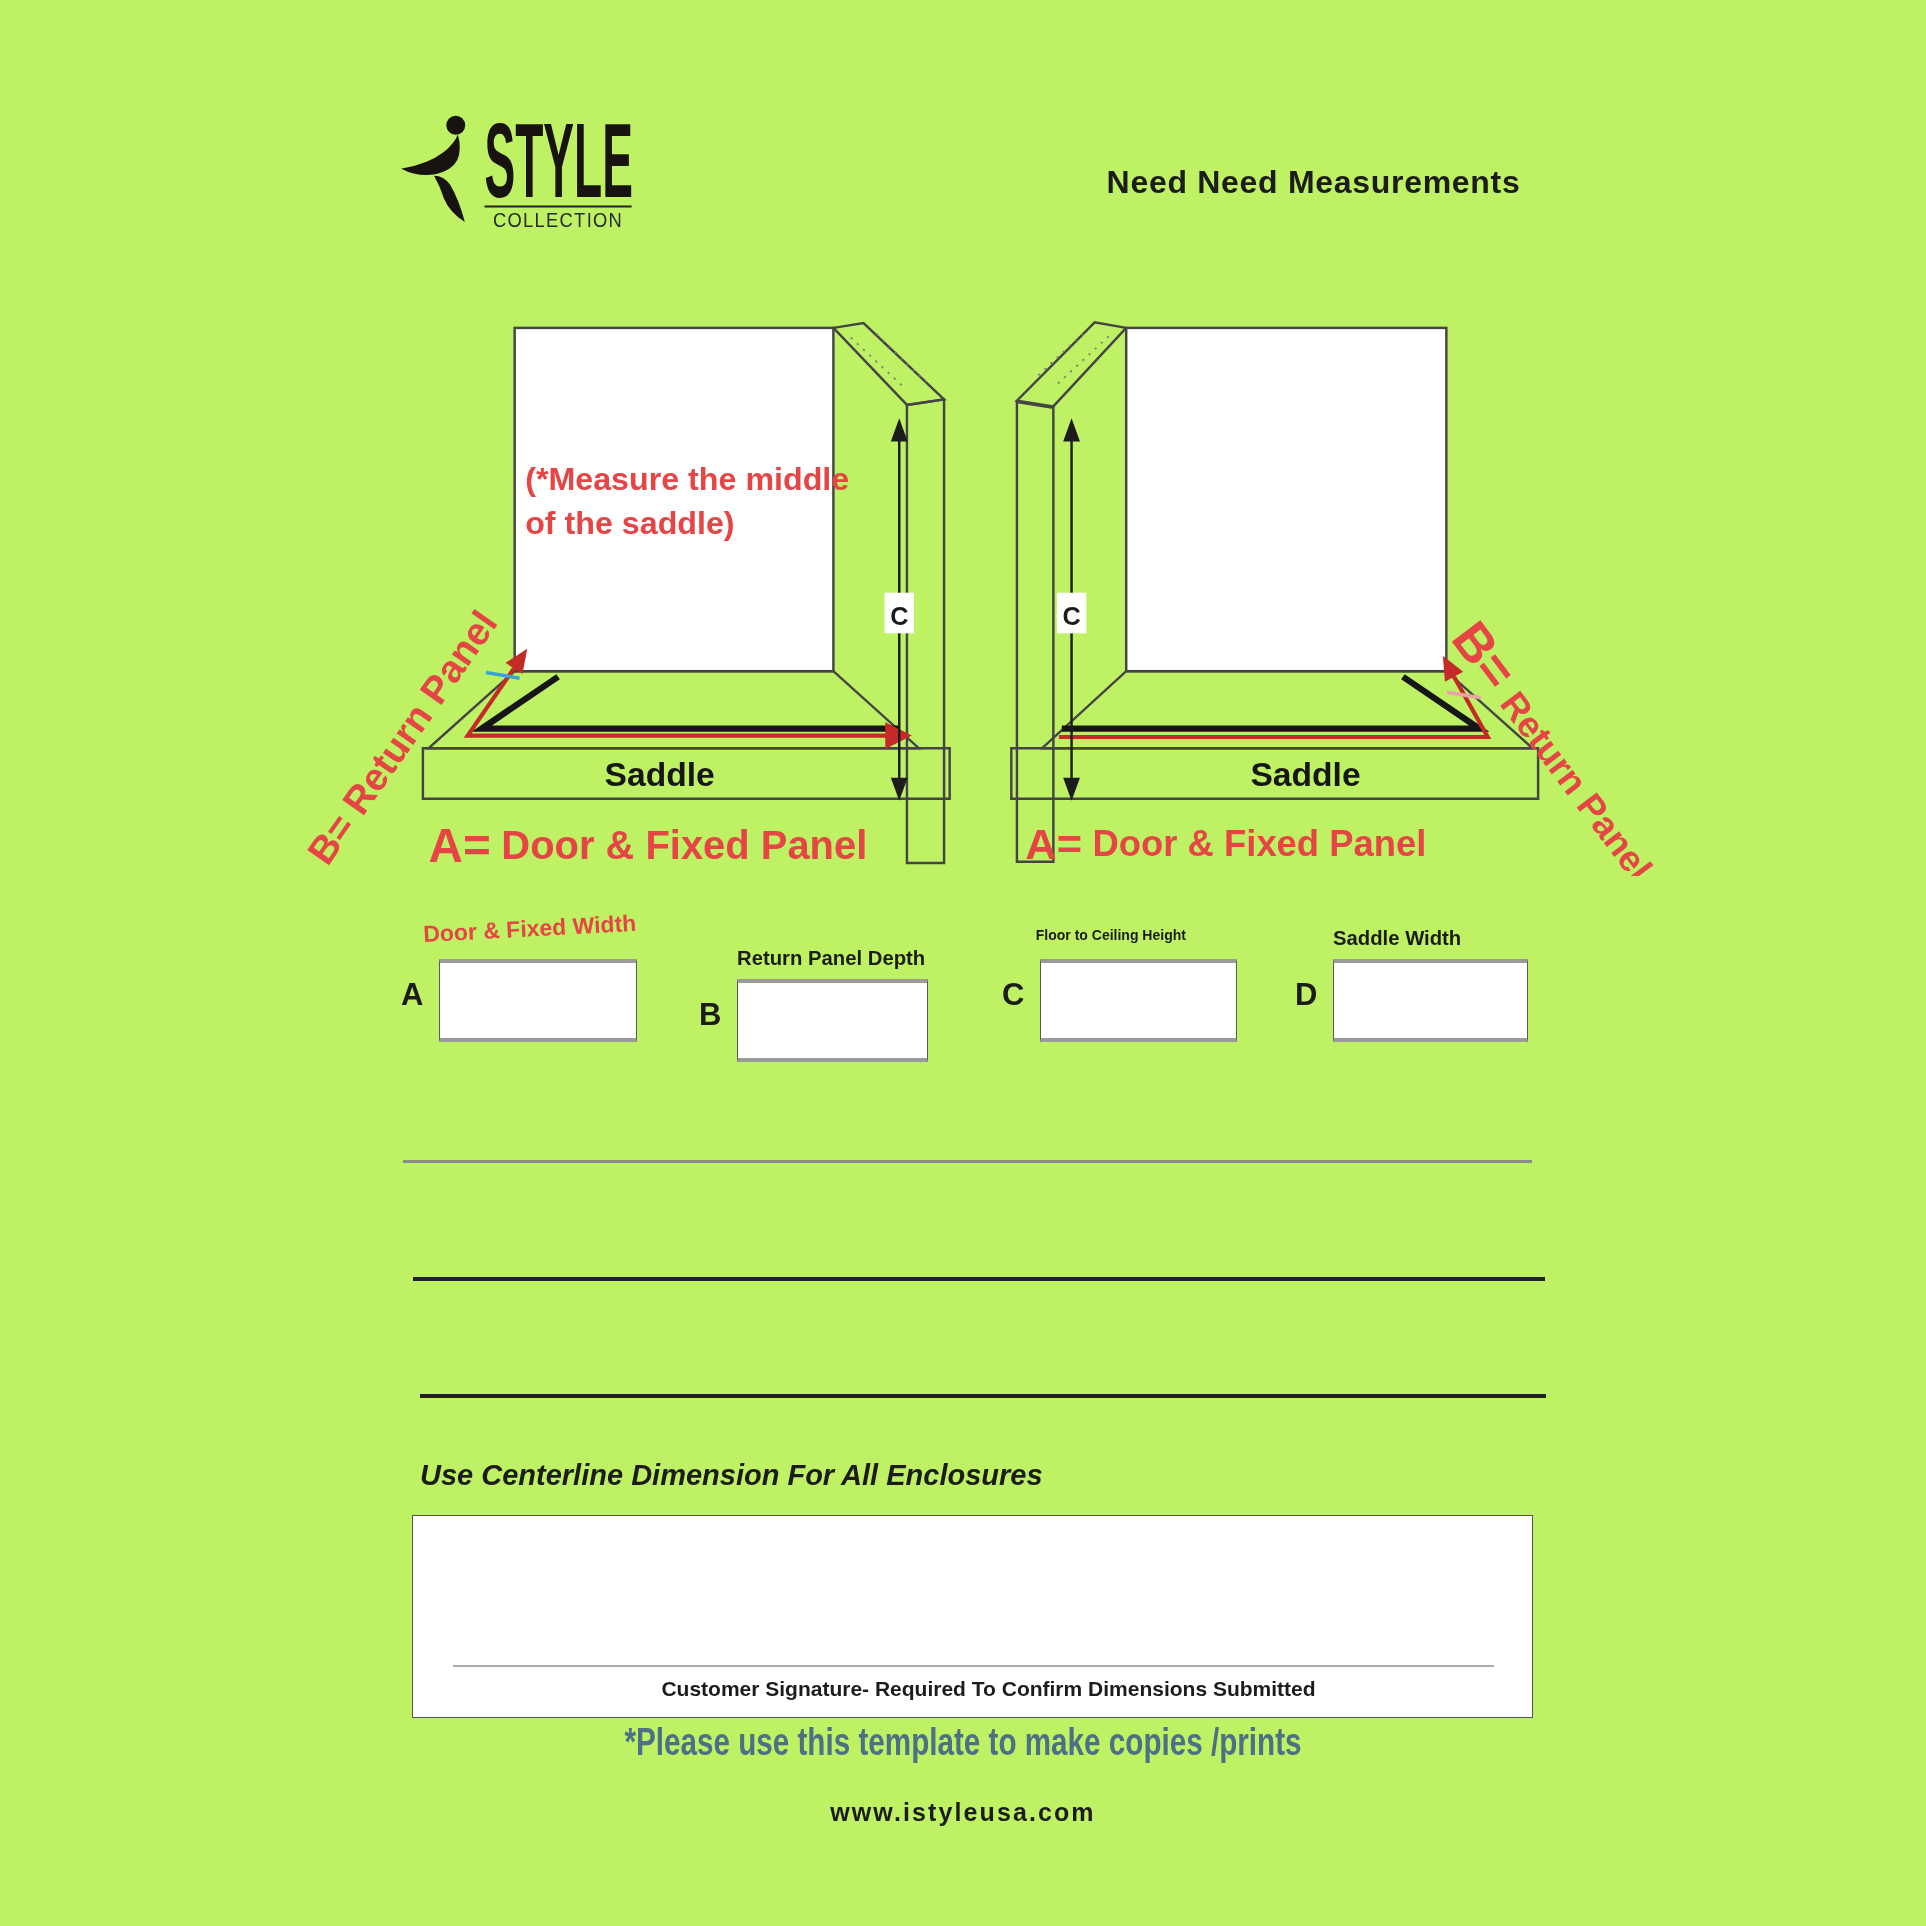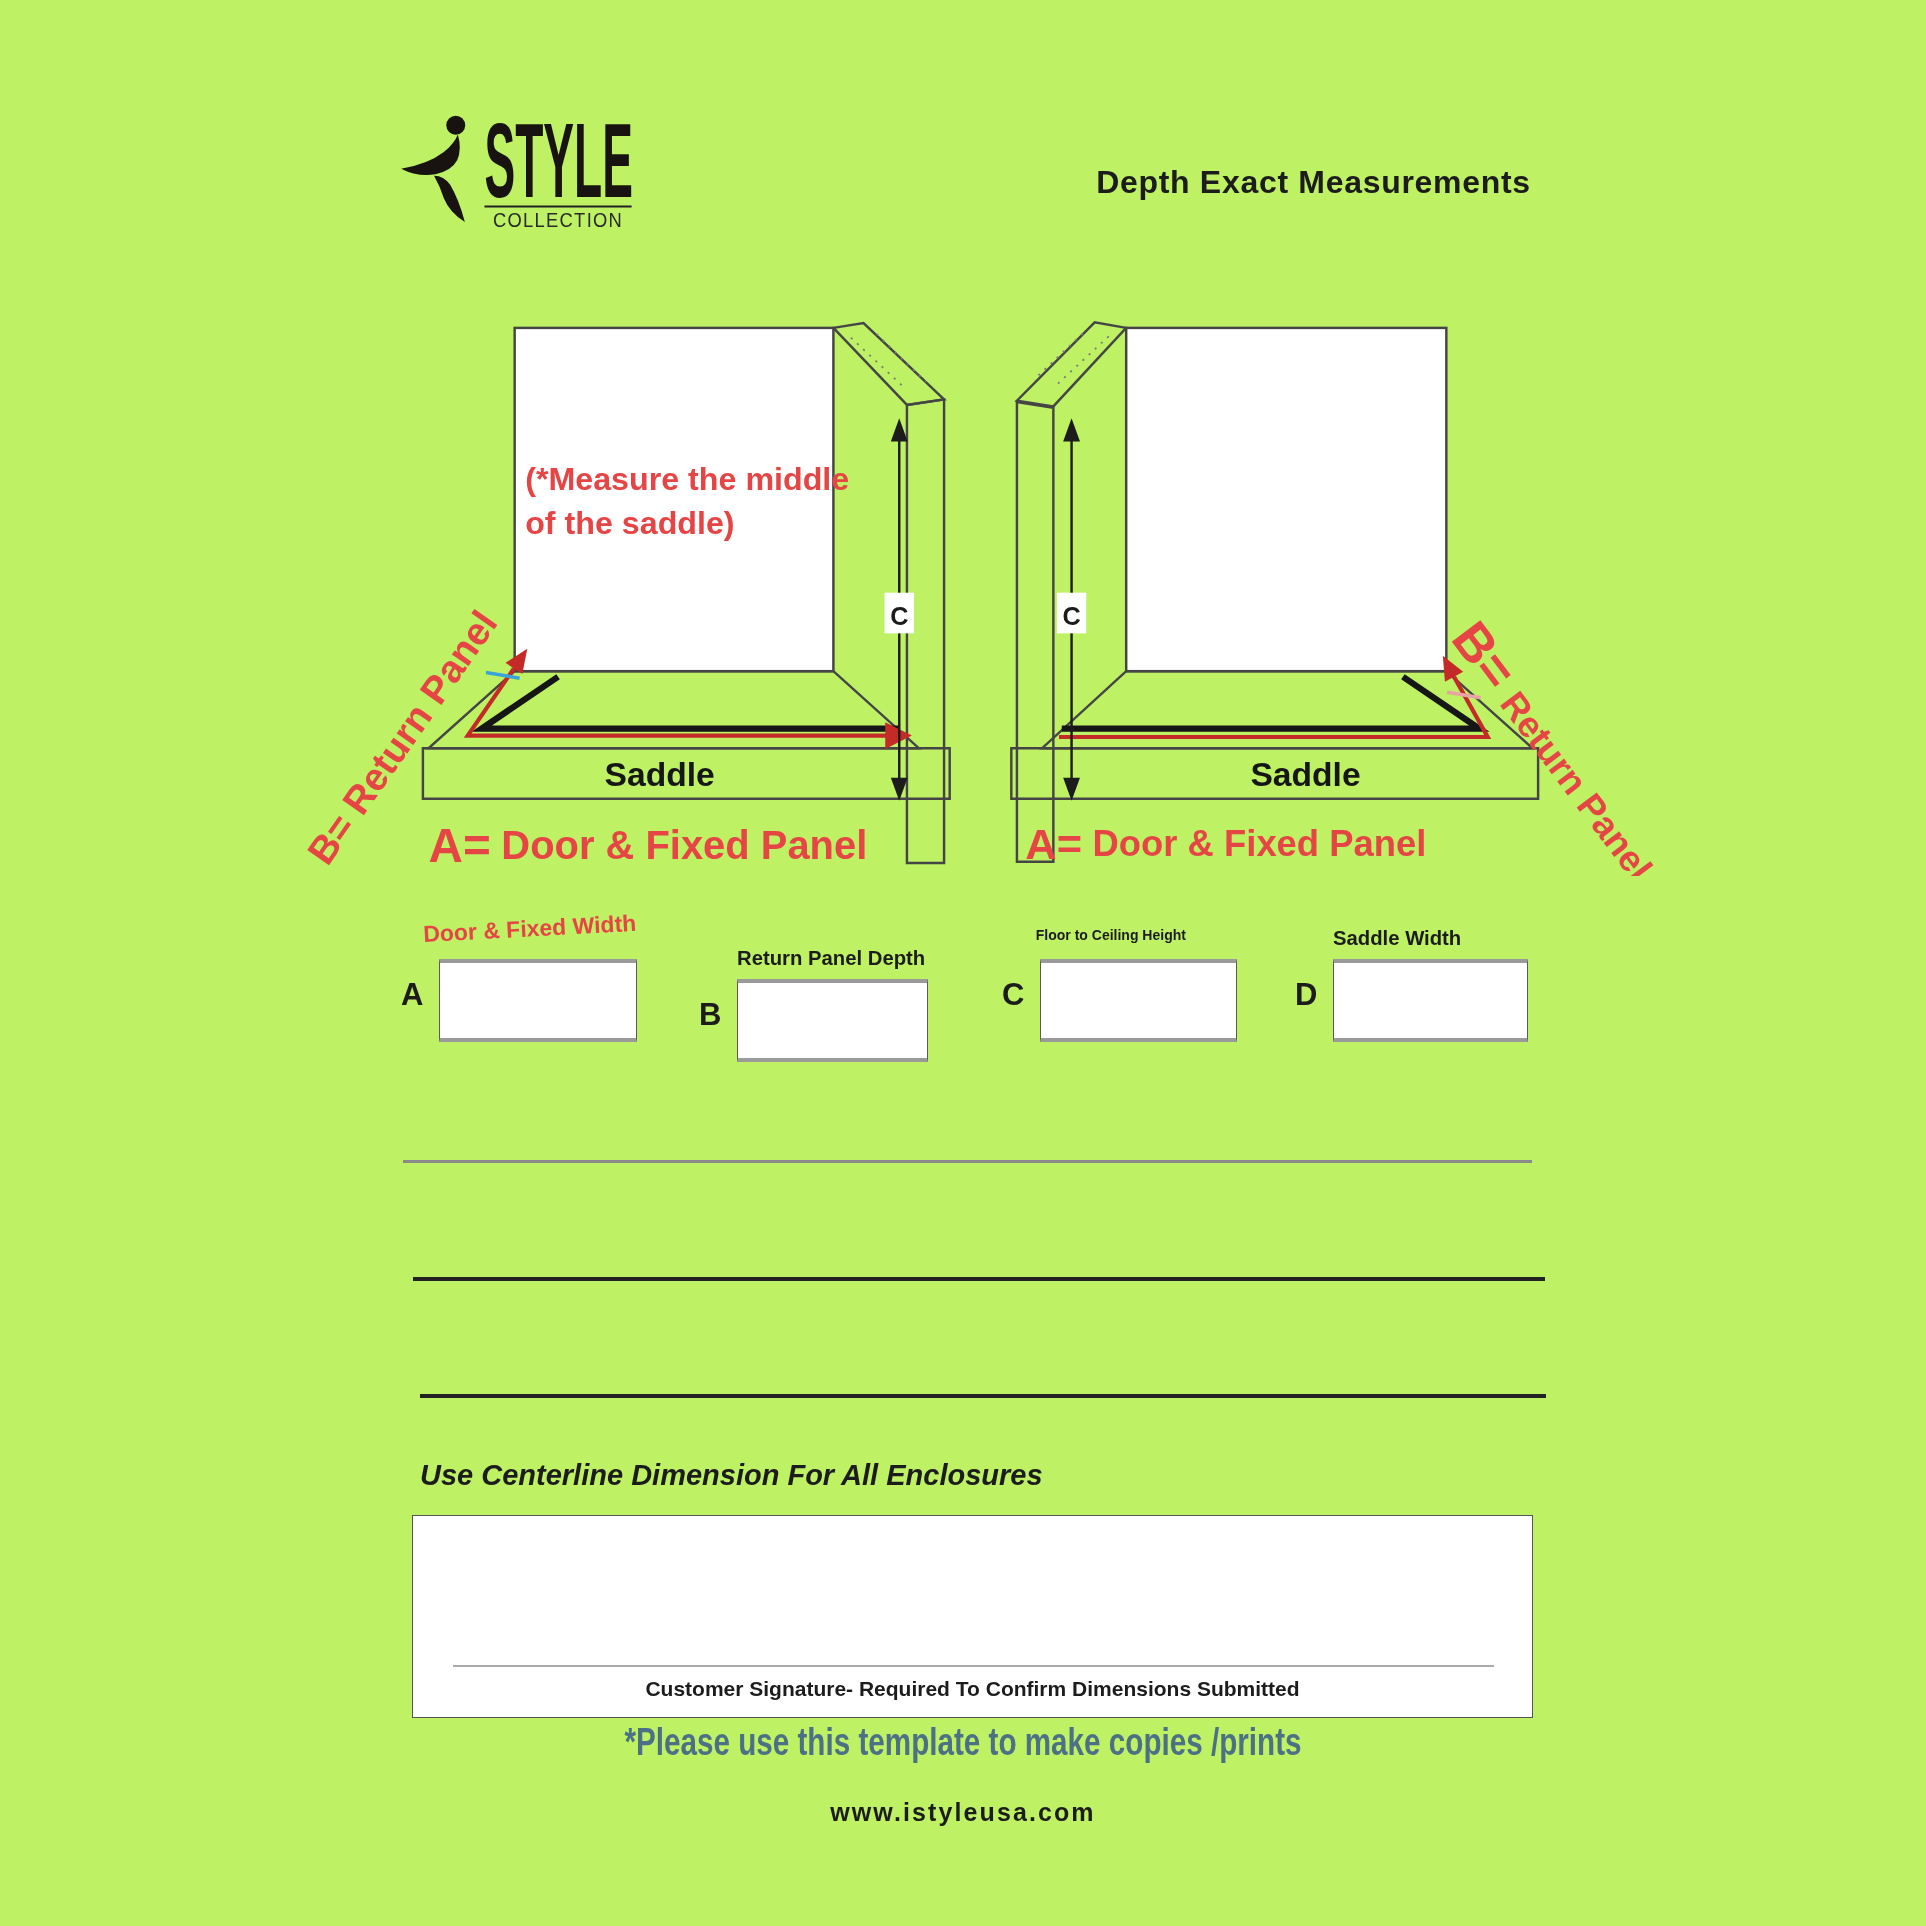--- a/index.html
+++ b/index.html
@@ -47,21 +47,21 @@
   .f3{left:1333px;} .f3 .box{width:195px;}
   
   .rule{position:absolute;}
   .rule.gray{background:var(--line-gray,#8a8a8a);}
   .rule.black{background:#222;}
   
   .centerline{left:420px;top:1459px;font-size:29px;font-weight:bold;font-style:italic;letter-spacing:0px;}
   
   .sigbox{left:412px;top:1515px;width:1121px;height:203px;border:1.4px solid #555;box-sizing:border-box;background:#fff;}
   .sigline{position:absolute;left:40px;top:149px;width:1041px;height:2.1px;background:#aaa;}
-  .siglabel{position:absolute;left:0;top:161px;width:100%;text-align:center;font-size:21px;font-weight:bold;}
+  .siglabel{position:absolute;left:16px;top:161px;width:100%;text-align:center;font-size:21px;font-weight:bold;}
   
   .bluecopy{left:0;top:1721px;width:1926px;text-align:center;color:var(--steel-blue,#4c7086);}
   .bluecopy span{display:inline-block;font-size:38px;font-weight:bold;transform:scaleX(0.78);}
   .website{left:0;top:1798px;width:1926px;text-align:center;font-size:25px;font-weight:bold;letter-spacing:2.1px;}
 </style>
 </head>
 <body>
 
 <div class="page">
 
@@ -69,21 +69,21 @@
     <g>
       <circle cx="651" cy="178" r="13.5" class="logo-black"></circle>
       <path class="logo-black" d="M 573 240 Q 612 233 634 216 Q 649 204 654 191 Q 660 212 653 228 Q 645 243 622 248 Q 596 252 573 240 Z"></path>
       <path class="logo-black" d="M 664 316 Q 655 283 643 263 Q 634 250 620 250 Q 629 266 634 282 Q 642 302 664 316 Z"></path>
     </g>
     <text x="692" y="280" class="logo-style" textLength="212" lengthAdjust="spacingAndGlyphs">STYLE</text>
     <line x1="692" y1="294" x2="902" y2="294" stroke="#222" stroke-width="3"></line>
     <text x="797" y="323" class="logo-collection" textLength="186" lengthAdjust="spacingAndGlyphs">COLLECTION</text>
   </svg>
 
-  <div class="abs title">Depth Exact Measurements</div>
+  <div class="abs title">Need Need Measurements</div>
 
   <svg class="abs diagram-svg" viewBox="420 440 1960 810">
 
     <g>
 
       <polygon class="outline" points="1295,578 1348,570 1348,1232 1295,1232"></polygon>
       <polygon class="outline" points="1190,468 1233,461 1348,570 1295,578"></polygon>
       <line class="dash" x1="1215" y1="482" x2="1290" y2="552"></line>
       <line class="dash" x1="1252" y1="477" x2="1322" y2="545"></line>
 

